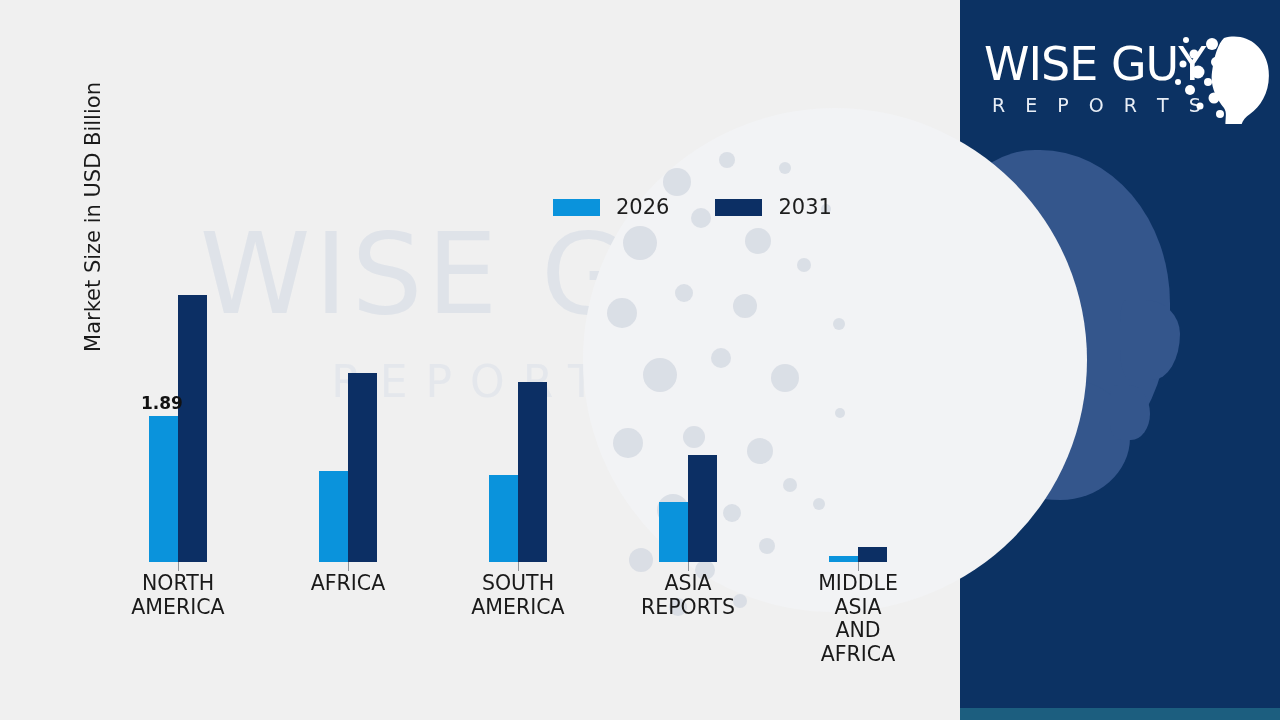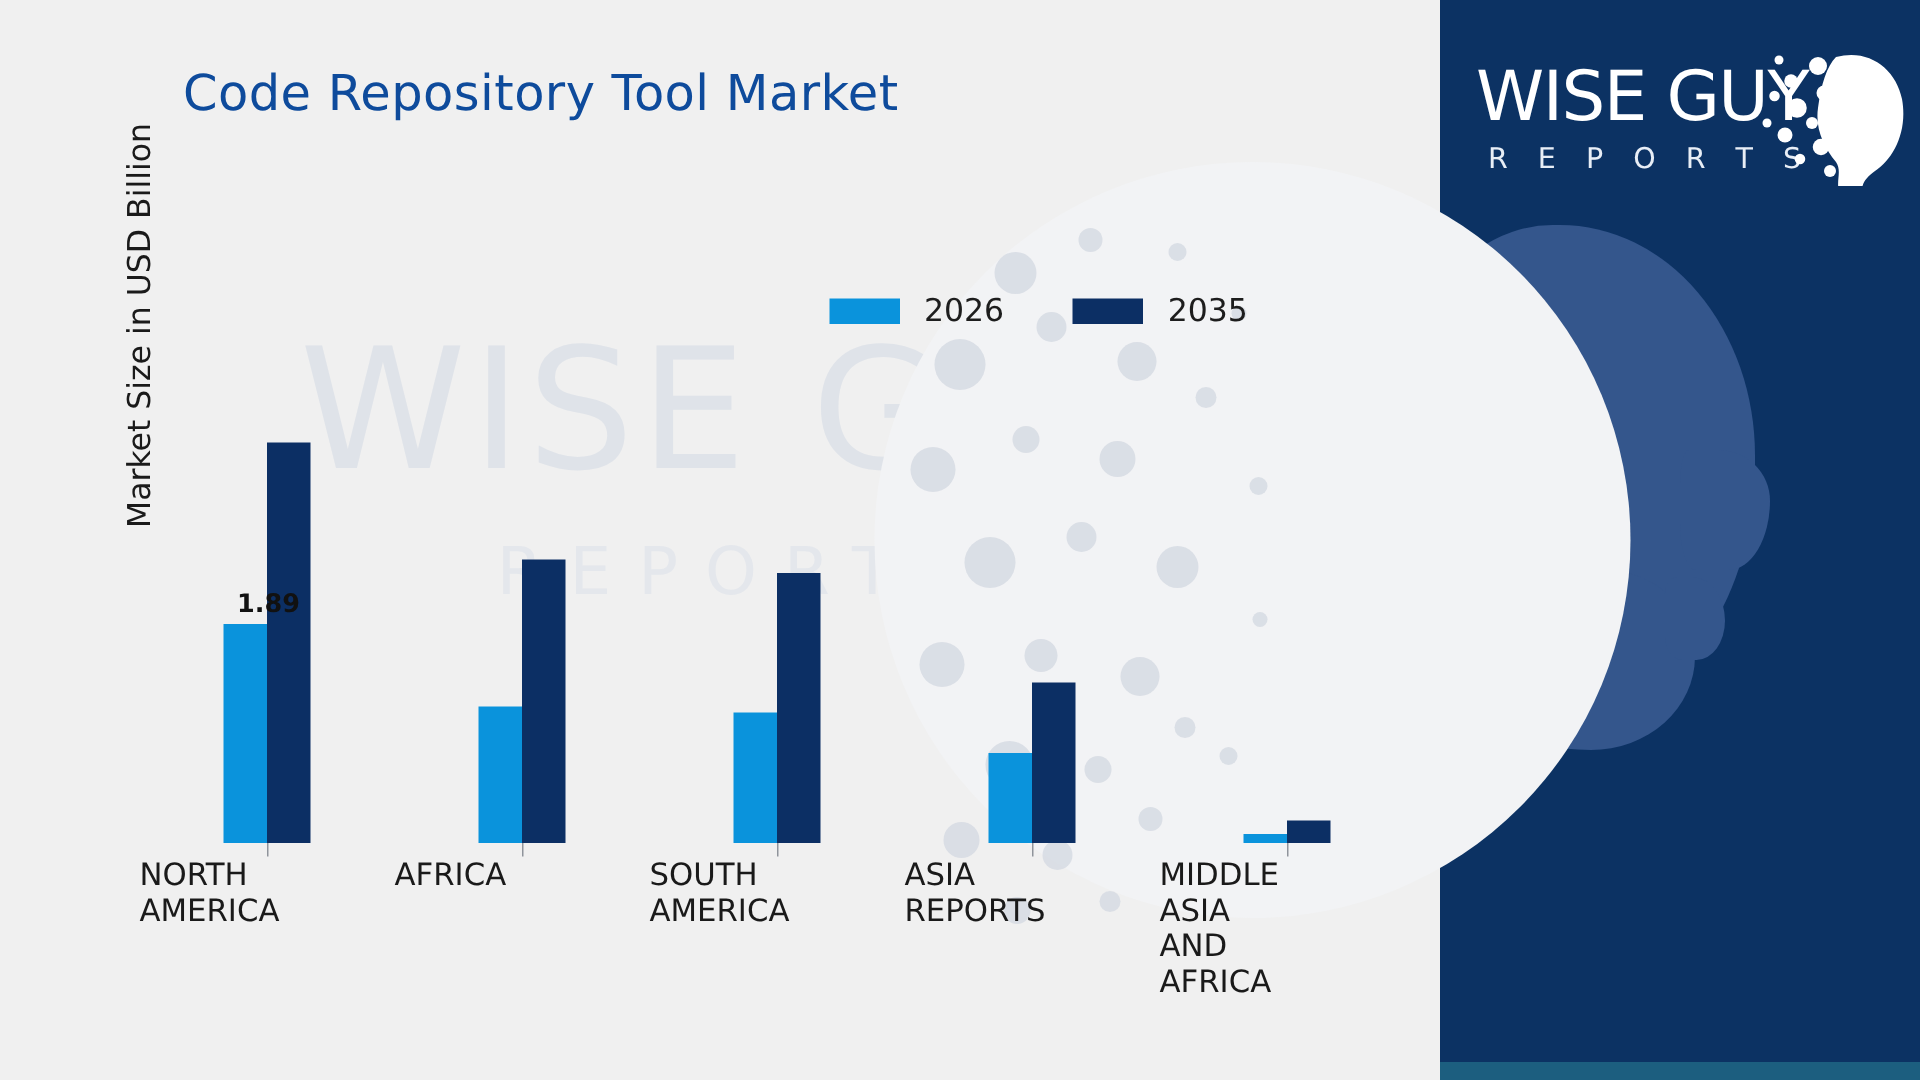--- a/index.html
+++ b/index.html
@@ -173,20 +173,21 @@
     position: absolute;
     bottom: -9px;
     width: 1px; height: 9px;
     background: #8f949b;
   }
 
   .cat-label {
     position: absolute;
     top: 412px;
     width: 170px;
+    text-align: center;
     font-size: 20.5px;
     line-height: 23.5px;
     color: #1a1a1a;
   }
 
   .bar-value {
     position: absolute;
     font-size: 17px;
     font-weight: bold;
     color: #111;
@@ -256,30 +257,29 @@
         <circle cx="228" cy="54" r="4"></circle>
       <circle cx="210" cy="62" r="5"></circle>
         <circle cx="234" cy="70" r="5.5"></circle>
       <circle cx="198" cy="54" r="3"></circle>
         <circle cx="220" cy="78" r="3.5"></circle>
       <circle cx="240" cy="86" r="4"></circle>
         <circle cx="206" cy="12" r="3"></circle>
     </g>
   </svg>
 
-  <div class="chart-title">Code Repository Tool Market</div>
 
   <div class="legend">
     <div class="legend-item">
       <span class="legend-swatch" style="background:#0a93dc"></span>
       <span class="legend-label">2026</span>
     </div>
     <div class="legend-item">
       <span class="legend-swatch" style="background:#0c2f64"></span>
-      <span class="legend-label">2035</span>
+      <span class="legend-label">2031</span>
     </div>
   </div>
 
   <div class="y-axis-label">Market Size in USD Billion</div>
 
   <div class="plot" id="plot">
     <div class="baseline"></div>
   <div class="group" style="left: 49px;">
         <div class="bars">
           <div class="bar b2024" title="2024: 1.89" style="height: 146px; background: rgb(10, 147, 220);"></div>
@@ -319,16 +319,16 @@
         <div class="bars">
           <div class="bar b2024" title="2024: 0.08" style="height: 6px; background: rgb(10, 147, 220);"></div>
           <div class="bar b2032" title="2032: 0.19" style="height: 15px; background: rgb(12, 47, 100);"></div>
         </div>
         <div class="tick" style="left: 29px;"></div>
         <div class="cat-label" style="left: -56px; white-space: pre;">MIDDLE
 ASIA
 AND
 AFRICA</div>
       </div>
-      <div class="bar-value" style="left: 58px; bottom: 149px;">1.89</div>
+      <div class="bar-value" style="left: 41px; bottom: 149px;">1.89</div>
     </div>
 
 </div>
 
 </body></html>

